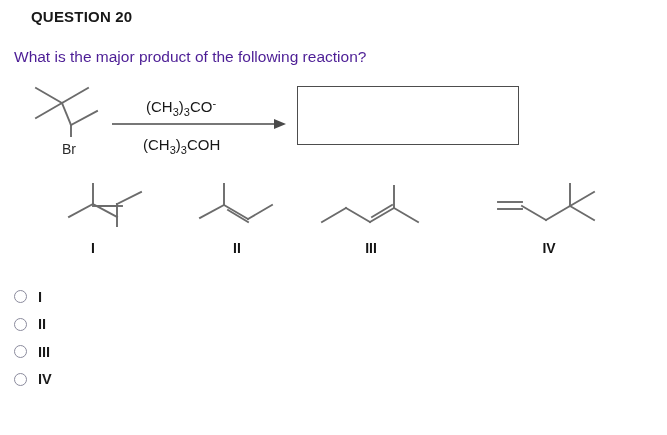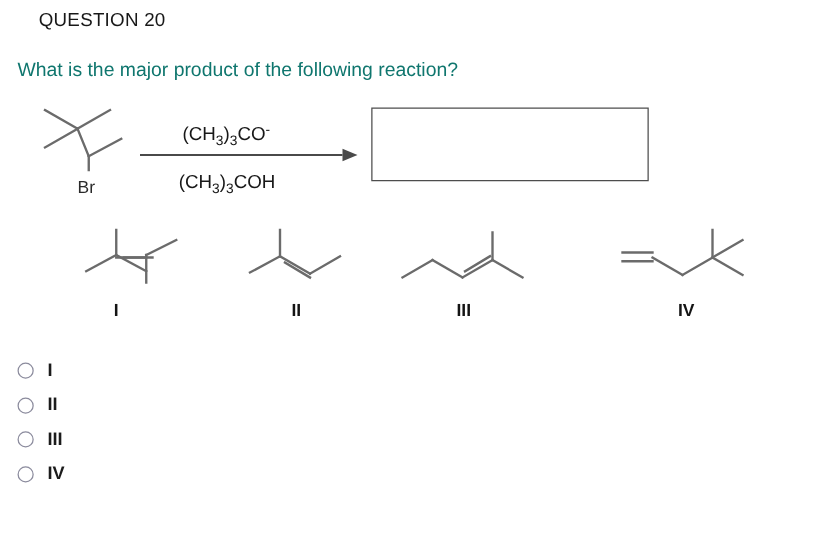--- a/index.html
+++ b/index.html
@@ -14,30 +14,30 @@
     position: relative;
     font-family: "Liberation Sans", sans-serif;
     color: #1b1b1b;
     overflow: hidden;
   }
   #question-title {
     position: absolute;
     left: 31px;
     top: 8px;
     font-size: 15px;
-    font-weight: normal;
+    font-weight: bold;
     letter-spacing: 0.2px;
     color: #181818;
   }
   #question-prompt {
     position: absolute;
     left: 14px;
     top: 48px;
     font-size: 15.5px;
-    color: #0f766e;
+    color: #4c1d95;
     white-space: nowrap;
   }
   #reaction-scheme {
     position: absolute;
     left: 0;
     top: 78px;
     width: 667px;
     height: 86px;
   }
   .reagent-text {

